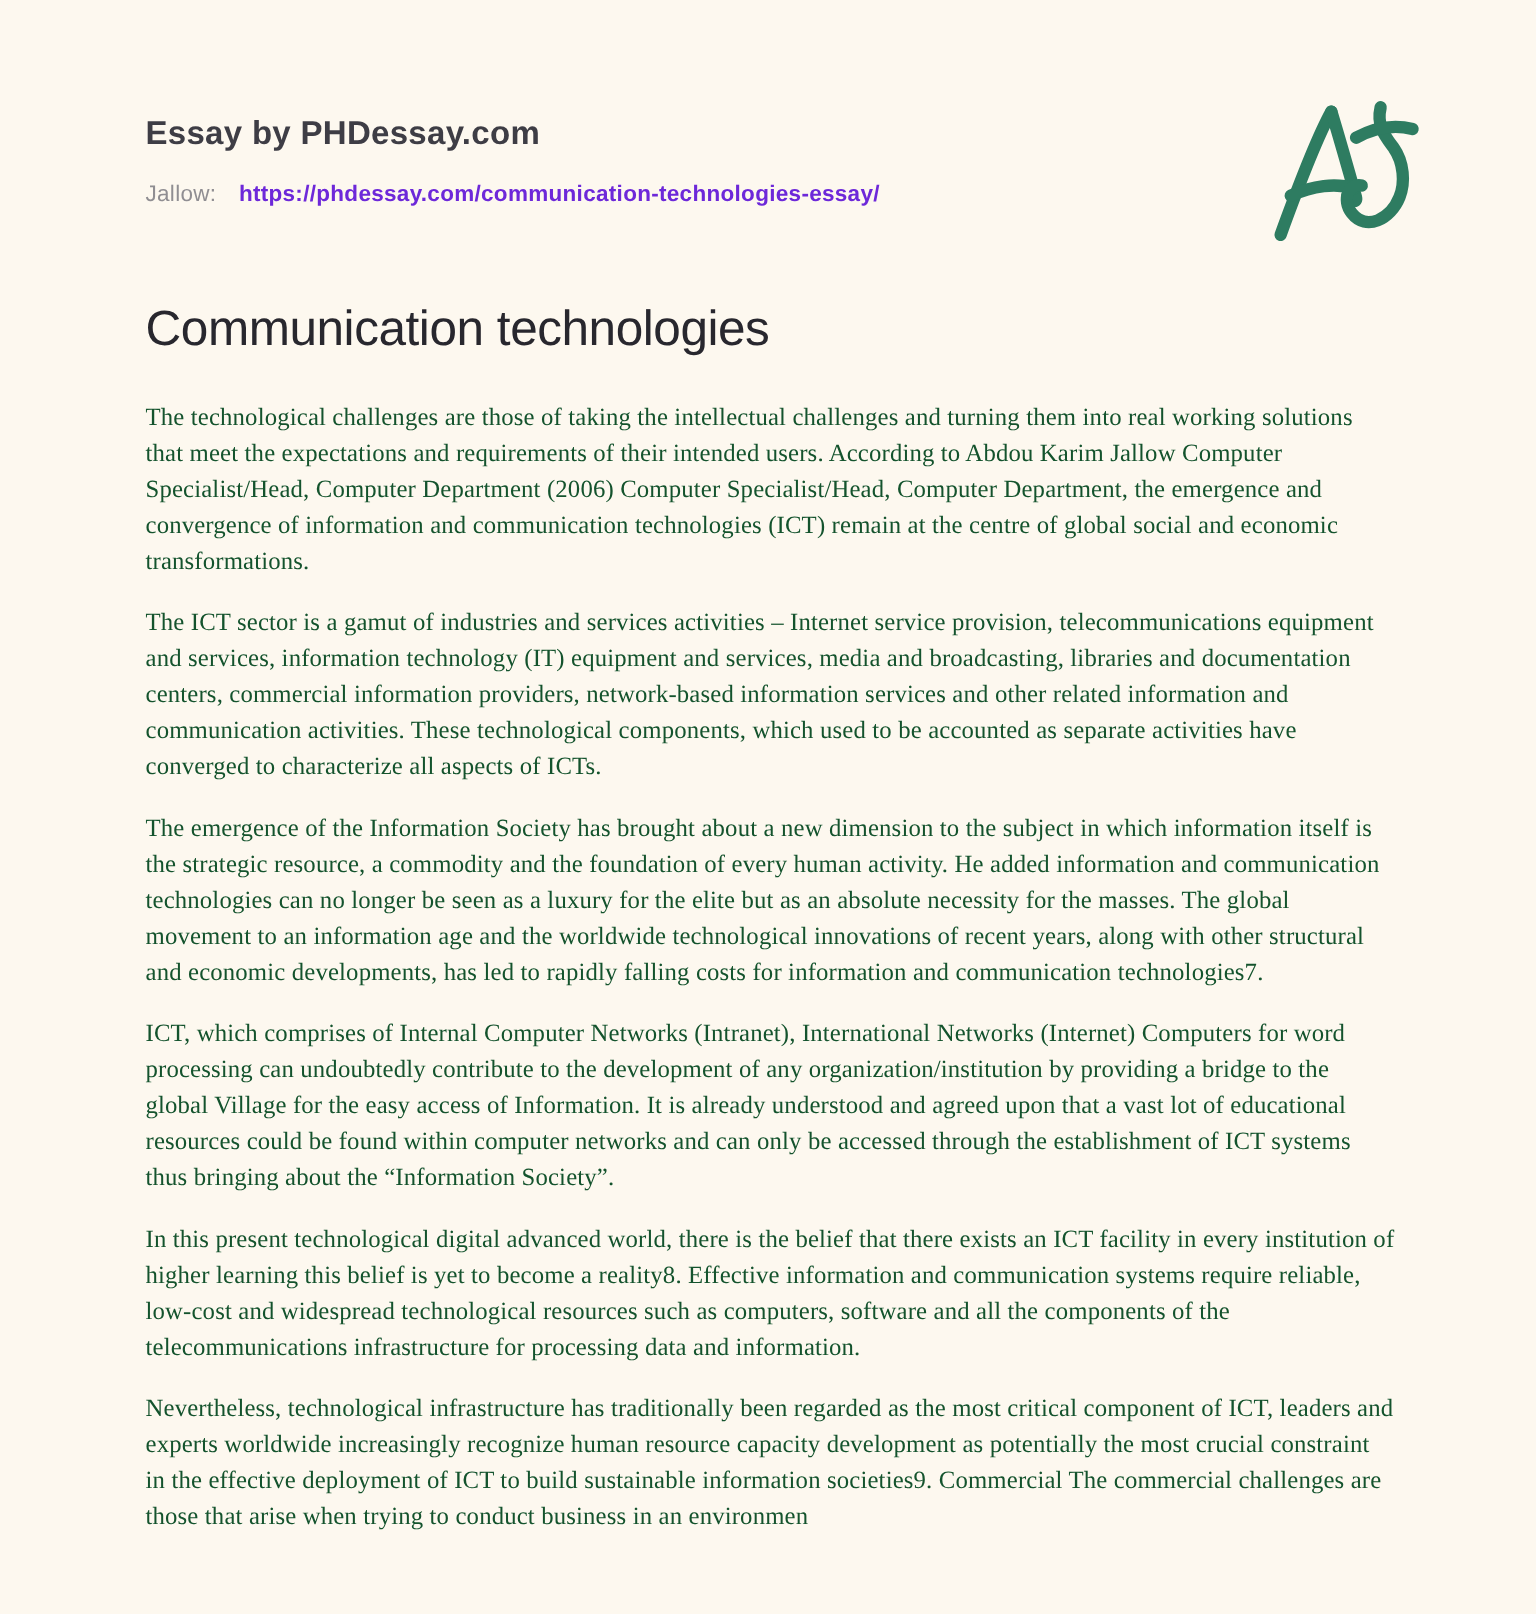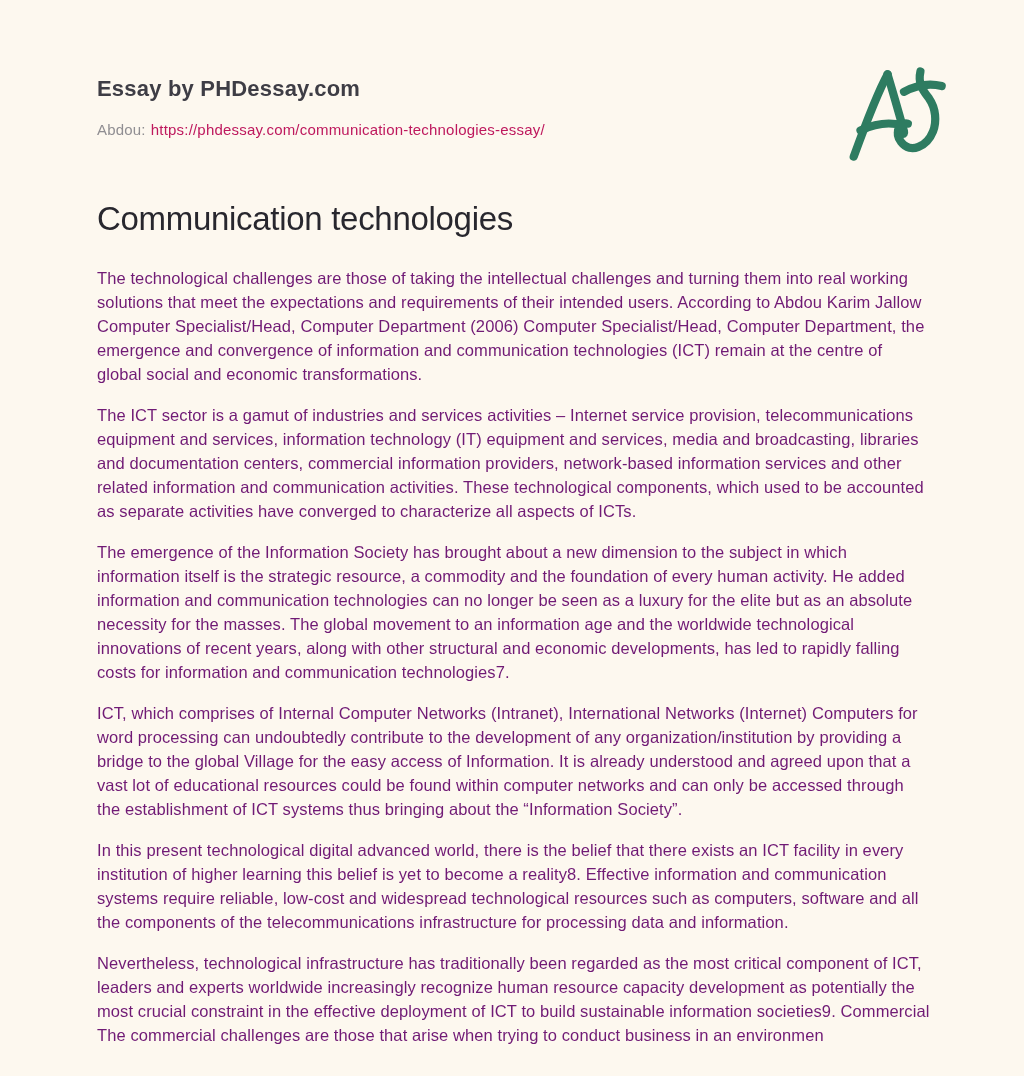--- a/index.html
+++ b/index.html
@@ -23,24 +23,25 @@
     color: #3e3d45;
     letter-spacing: 0.2px;
   }
   .source-line {
     margin-top: 19px;
     font-size: 15px;
     letter-spacing: 0.2px;
   }
   .source-label { color: #908e92; }
   .source-link {
-    color: #be185d;
+    color: #6d28d9;
     text-decoration: none;
-    margin-left: 5px;
+    margin-left: 15px;
     cursor: pointer;
+    font-weight: bold;
   }
   .logo {
     position: absolute;
     top: 66px;
     right: 62px;
     width: 116px;
     height: 98px;
   }
   .logo svg { width: 100%; height: 100%; }
   h1.essay-title {
@@ -48,35 +49,36 @@
     font-size: 33px;
     font-weight: 400;
     color: #28272e;
     letter-spacing: -0.3px;
   }
   .article { margin-top: 28px; }
   .article p {
     margin: 0 0 17px 0;
     font-size: 16.5px;
     line-height: 24px;
-    color: #701a75;
+    color: #14532d;
     max-width: 838px;
     letter-spacing: 0.1px;
+    font-family: Liberation Serif, serif;
   }
 </style>
 </head>
 <body>
 
 <div class="page">
 
   <header>
     <div class="brand">Essay by PHDessay.com</div>
 
     <div class="source-line">
-      <span class="source-label">Abdou:</span><a class="source-link">https://phdessay.com/communication-technologies-essay/</a>
+      <span class="source-label">Jallow:</span><a class="source-link">https://phdessay.com/communication-technologies-essay/</a>
     </div>
 
     <div class="logo">
       <svg viewBox="0 0 120 100" fill="none" xmlns="http://www.w3.org/2000/svg">
         <g stroke="#2e7c61" stroke-width="8.5" fill="none" stroke-linecap="round" stroke-linejoin="round">
 
           <path d="M8 93 C20 60 33 26 43 8"></path>
 
           <path d="M43 8 C49 28 55 49 60 67 C61 71 57 70 54 66"></path>
 

